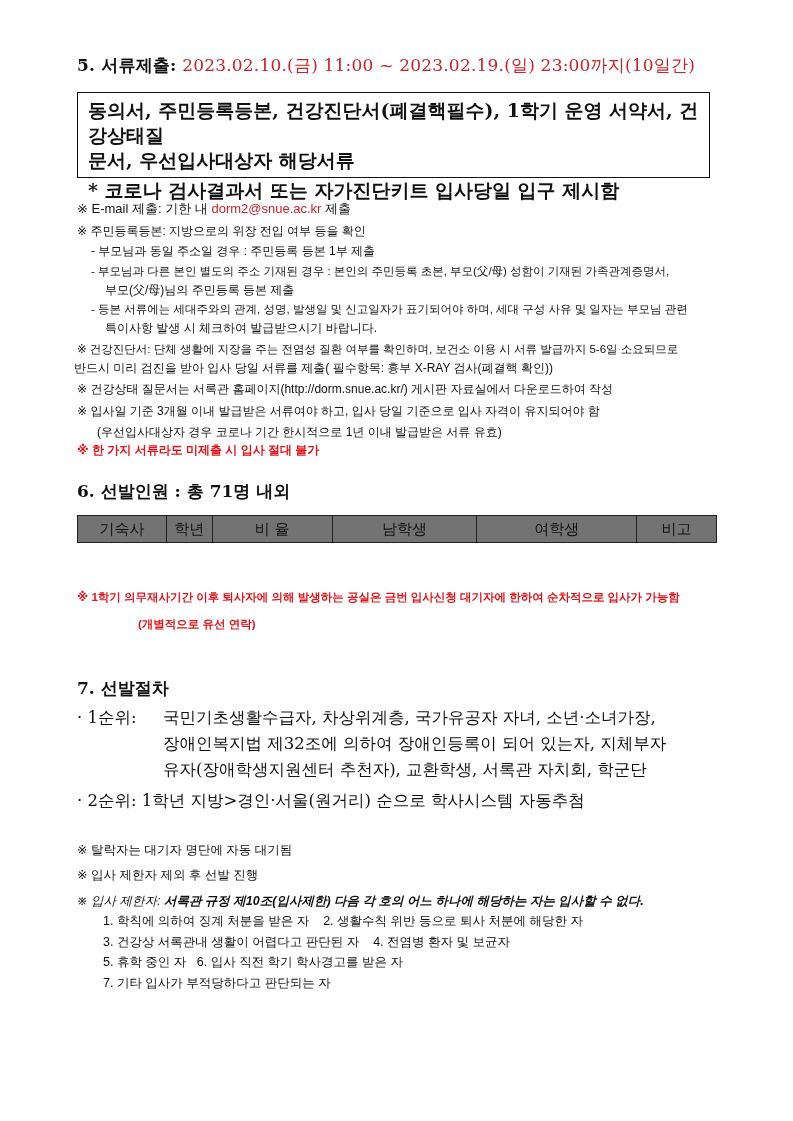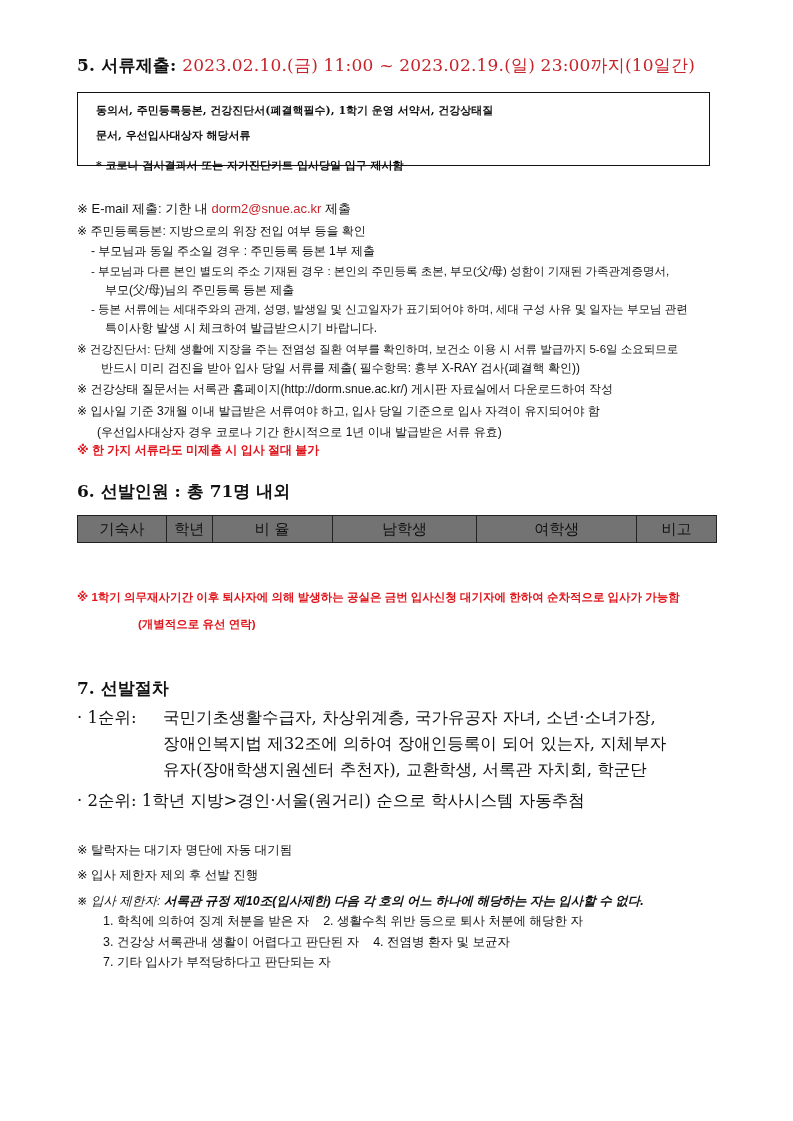--- a/index.html
+++ b/index.html
@@ -9,23 +9,23 @@
     }
     .abs { position: absolute; white-space: nowrap; }
     .serif { font-family: "DejaVu Serif", "Liberation Serif", serif; }
     .sans { font-family: "Liberation Sans", "DejaVu Sans", sans-serif; }
     .dred { color: #c8232a; }
     .bred { color: #e0141a; }
 
     .h5 { left: 77px; top: 54px; font-size: 17px; letter-spacing: 0.2px; }
     .h5 .lbl { font-weight: bold; }
     .box {
-      position: absolute; left: 77px; top: 92px; width: 633px; height: 74px;
+      position: absolute; left: 77px; top: 92px; width: 633px; height: 86px;
       border: 1.5px solid #111; box-sizing: border-box;
-      padding: 5px 18px; font-size: 11px; line-height: 25px; font-weight: bold;
+      padding: 5px 10px; font-size: 19px; line-height: 25px; font-weight: bold;
     }
     .box .note { margin-top: 5px; }
 
     .note-line { font-size: 12px; }
     .note-line.small { font-size: 11.5px; }
 
     .h6 { left: 77px; top: 480px; font-size: 17px; font-weight: bold; }
 
     table.sel {
       position: absolute; left: 77px; top: 515px; width: 640px;
@@ -61,21 +61,21 @@
   <span>제출</span>
 </div>
 
 <div class="abs note-line sans" style="left:77px; top:223px;">※ 주민등록등본: 지방으로의 위장 전입 여부 등을 확인</div>
 <div class="abs note-line sans" style="left:91px; top:243px;">- 부모님과 동일 주소일 경우 : 주민등록 등본 1부 제출</div>
 <div class="abs note-line sans small" style="left:91px; top:264px;">- 부모님과 다른 본인 별도의 주소 기재된 경우 : 본인의 주민등록 초본, 부모(父/母) 성함이 기재된 가족관계증명서,</div>
 <div class="abs note-line sans" style="left:105px; top:282px;">부모(父/母)님의 주민등록 등본 제출</div>
 <div class="abs note-line sans small" style="left:91px; top:302px;">- 등본 서류에는 세대주와의 관계, 성명, 발생일 및 신고일자가 표기되어야 하며, 세대 구성 사유 및 일자는 부모님 관련</div>
 <div class="abs note-line sans" style="left:105px; top:320px;">특이사항 발생 시 체크하여 발급받으시기 바랍니다.</div>
 <div class="abs note-line sans small" style="left:77px; top:342px;">※ 건강진단서: 단체 생활에 지장을 주는 전염성 질환 여부를 확인하며, 보건소 이용 시 서류 발급까지 5-6일 소요되므로</div>
-<div class="abs note-line sans" style="left:101px; top:360px;">반드시 미리 검진을 받아 입사 당일 서류를 제출( 필수항목: 흉부 X-RAY 검사(폐결핵 확인))</div>
+<div class="abs note-line sans" style="left:74px; top:360px;">반드시 미리 검진을 받아 입사 당일 서류를 제출( 필수항목: 흉부 X-RAY 검사(폐결핵 확인))</div>
 <div class="abs note-line sans" style="left:77px; top:381px;">※ 건강상태 질문서는 서록관 홈페이지(http://dorm.snue.ac.kr/) 게시판 자료실에서 다운로드하여 작성</div>
 <div class="abs note-line sans" style="left:77px; top:403px;">※ 입사일 기준 3개월 이내 발급받은 서류여야 하고, 입사 당일 기준으로 입사 자격이 유지되어야 함</div>
 <div class="abs note-line sans" style="left:97px; top:424px;">(우선입사대상자 경우 코로나 기간 한시적으로 1년 이내 발급받은 서류 유효)</div>
 <div class="abs note-line sans bred" style="left:77px; top:442px; font-weight:bold;">※ 한 가지 서류라도 미제출 시 입사 절대 불가</div>
 
 <div class="abs h6 serif">6. 선발인원 : 총 71명 내외</div>
 
 <table class="sel serif">
   <colgroup>
     <col style="width:89px">
@@ -112,14 +112,15 @@
 
 <div class="abs rule sans" style="left:77px; top:826px;">※ 탈락자는 대기자 명단에 자동 대기됨</div>
 <div class="abs rule sans" style="left:77px; top:851px;">※ 입사 제한자 제외 후 선발 진행</div>
 <div class="abs rule sans" style="left:77px; top:877px;font-style:italic;">
   <span>※ 입사 제한자:</span>
   <b>서록관 규정 제10조(입사제한) 다음 각 호의 어느 하나에 해당하는 자는 입사할 수 없다.</b>
 </div>
 <div class="abs rule sans" style="left:103px; top:895px; line-height:20.5px;">
   <div style="white-space:pre;">1. 학칙에 의하여 징계 처분을 받은 자    2. 생활수칙 위반 등으로 퇴사 처분에 해당한 자</div>
   <div style="white-space:pre;">3. 건강상 서록관내 생활이 어렵다고 판단된 자    4. 전염병 환자 및 보균자</div>
+  <div style="white-space:pre;">5. 휴학 중인 자   6. 입사 직전 학기 학사경고를 받은 자</div>
   <div style="white-space:pre;">7. 기타 입사가 부적당하다고 판단되는 자</div>
 </div>
 
 </body></html>

